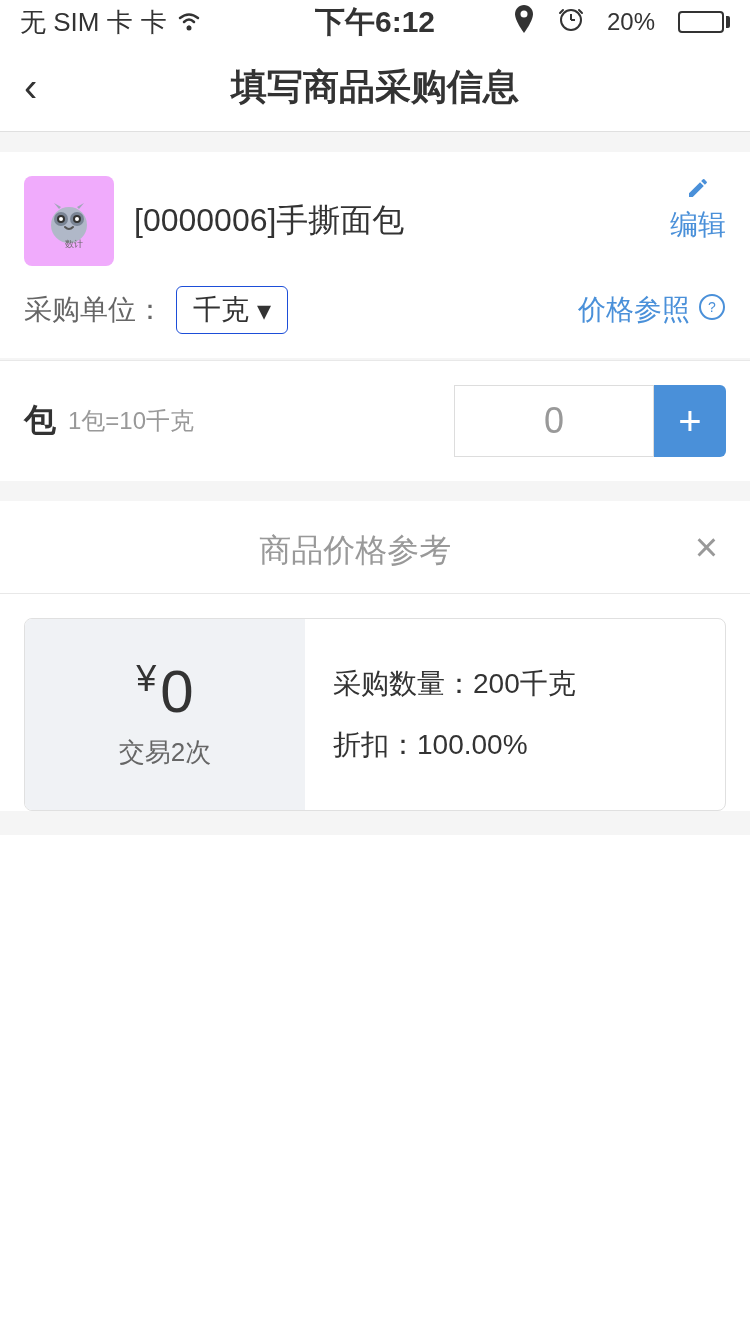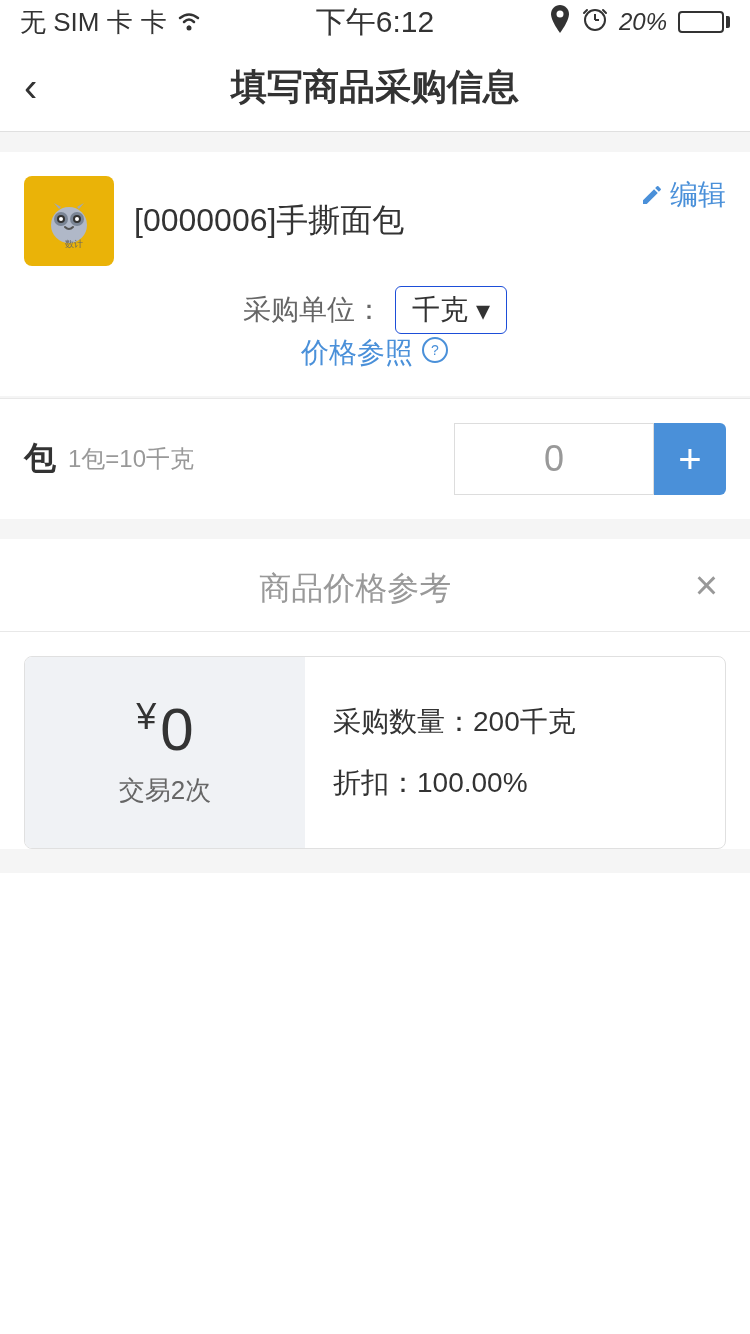--- a/index.html
+++ b/index.html
@@ -24,31 +24,30 @@
       font-weight: 500;
     }
     .status-left {
       display: flex;
       align-items: center;
       gap: 8px;
       font-size: 26px;
     }
     .status-center {
       font-size: 30px;
-      font-weight: 400;
+      font-weight: 700;
       position: absolute;
       left: 50%;
       transform: translateX(-50%);
     }
     .status-right {
       display: flex;
       align-items: center;
-      gap: 11px;
+      gap: 23px;
       font-size: 24px;
-      font-style: italic;
     }
     .battery-icon {
       display: inline-flex;
       align-items: center;
       position: relative;
     }
     .battery-body {
       width: 46px;
       height: 22px;
       border: 2px solid #333;
@@ -107,21 +106,21 @@
       margin-bottom: 20px;
     }
     .product-left {
       display: flex;
       align-items: center;
       gap: 20px;
     }
     .product-thumb {
       width: 90px;
       height: 90px;
-      background: #eab308;
+      background: #f0abfc;
       border-radius: 8px;
       display: flex;
       align-items: center;
       justify-content: center;
       overflow: hidden;
     }
     .product-thumb svg {
       width: 60px;
       height: 60px;
     }
@@ -130,27 +129,27 @@
       font-weight: 500;
       color: #333;
     }
     .edit-btn {
       display: flex;
       align-items: center;
       gap: 6px;
       color: #4a90d9;
       font-size: 28px;
       cursor: pointer;
+      flex-direction: column;
     }
     .product-meta {
       display: flex;
       align-items: center;
       justify-content: space-between;
       margin-top: 12px;
-      flex-direction: column;
     }
     .unit-row {
       display: flex;
       align-items: center;
       gap: 12px;
       font-size: 28px;
       color: #666;
     }
     .unit-selector {
       border: 1px solid #1d4ed8;

